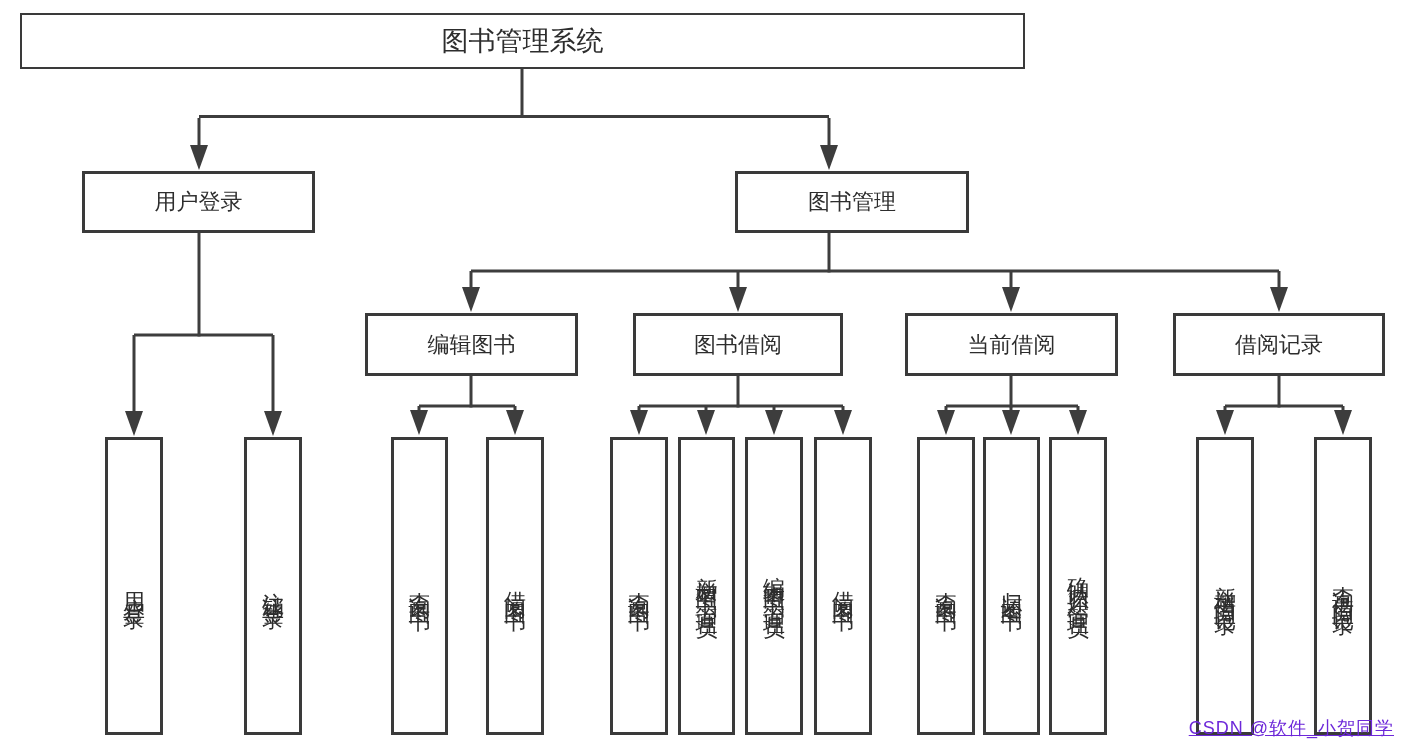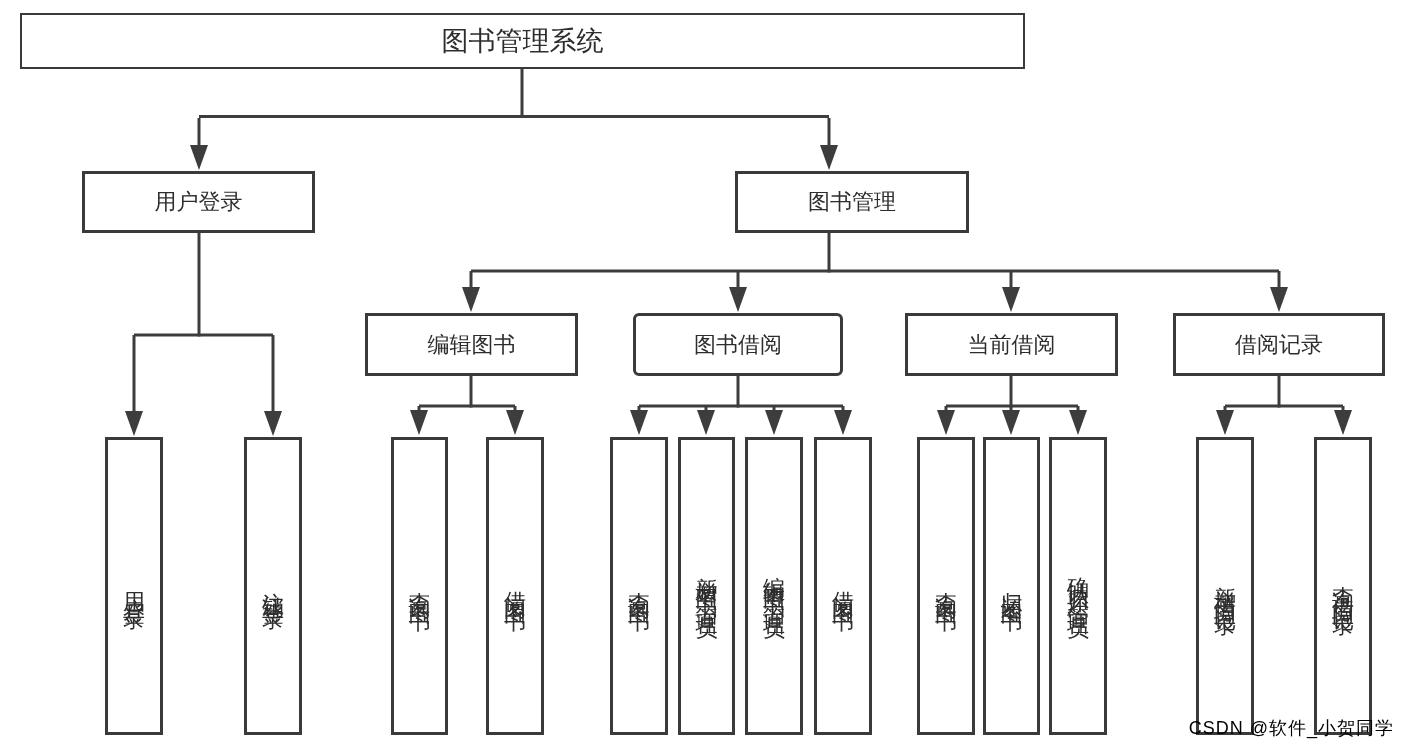--- a/index.html
+++ b/index.html
@@ -30,21 +30,21 @@
     letter-spacing: 6px;
     line-height: 1;
   }
   
   .b-root    { left: 20px;   top: 13px;  width: 1005px; height: 56px; font-family: Liberation Mono, monospace; }
   
   .b-login   { left: 82px;   top: 171px; width: 233px; height: 62px; }
   .b-mgmt    { left: 712px;  top: 171px; width: 234px; height: 62px; margin-left: 23px; }
   
   .b-newbook { left: 365px;  top: 313px; width: 213px; height: 63px; }
-  .b-borrow  { left: 633px;  top: 313px; width: 210px; height: 63px; border-radius: 6px; }
+  .b-borrow  { left: 633px;  top: 313px; width: 210px; height: 63px; }
   .b-current { left: 905px;  top: 313px; width: 213px; height: 63px; text-align: right; }
   .b-record  { left: 1173px; top: 313px; width: 212px; height: 63px; }
   
   .leaf { top: 437px; height: 298px; width: 58px; }
   .b-l1  { left: 105px; }
   .b-l2  { left: 244px; }
   .b-l3  { left: 391px; width: 57px; }
   .b-l4  { left: 486px; }
   .b-l5  { left: 610px; }
   .b-l6  { left: 678px; width: 57px; }
@@ -53,23 +53,24 @@
   .b-l9  { left: 917px; }
   .b-l10 { left: 983px; width: 57px; }
   .b-l11 { left: 1049px; }
   .b-l12 { left: 1196px; }
   .b-l13 { left: 1314px; }
   .watermark {
     position: absolute;
     right: 11px;
     top: 716px;
     font-size: 18px;
-    color: #000000;
+    color: #6d28d9;
     letter-spacing: 1px;
     white-space: nowrap;
+    text-decoration: underline;
   }
 </style>
 </head>
 <body>
 
 <div id="canvas">
 
   <svg id="wires" width="1405" height="747" viewBox="0 0 1405 747">
     <g stroke="#3d3d3d" stroke-width="3" fill="none">
 

